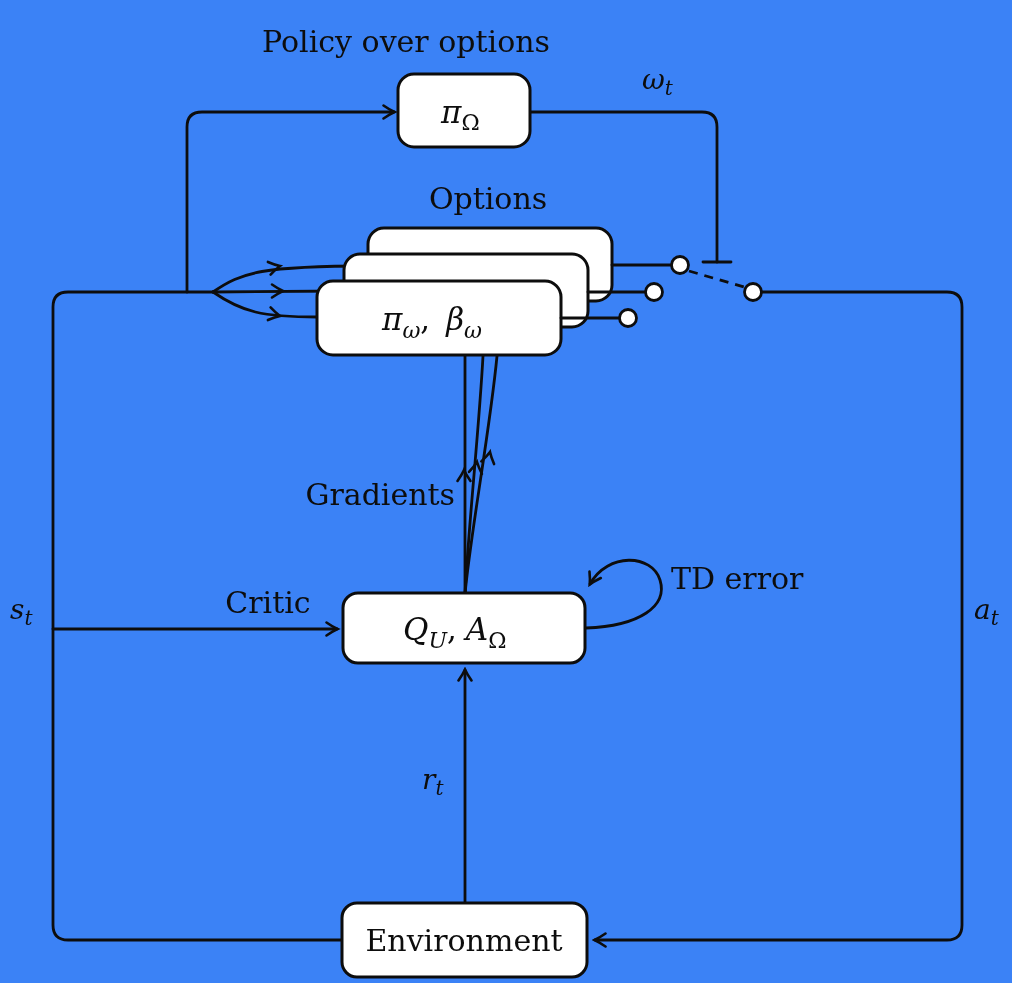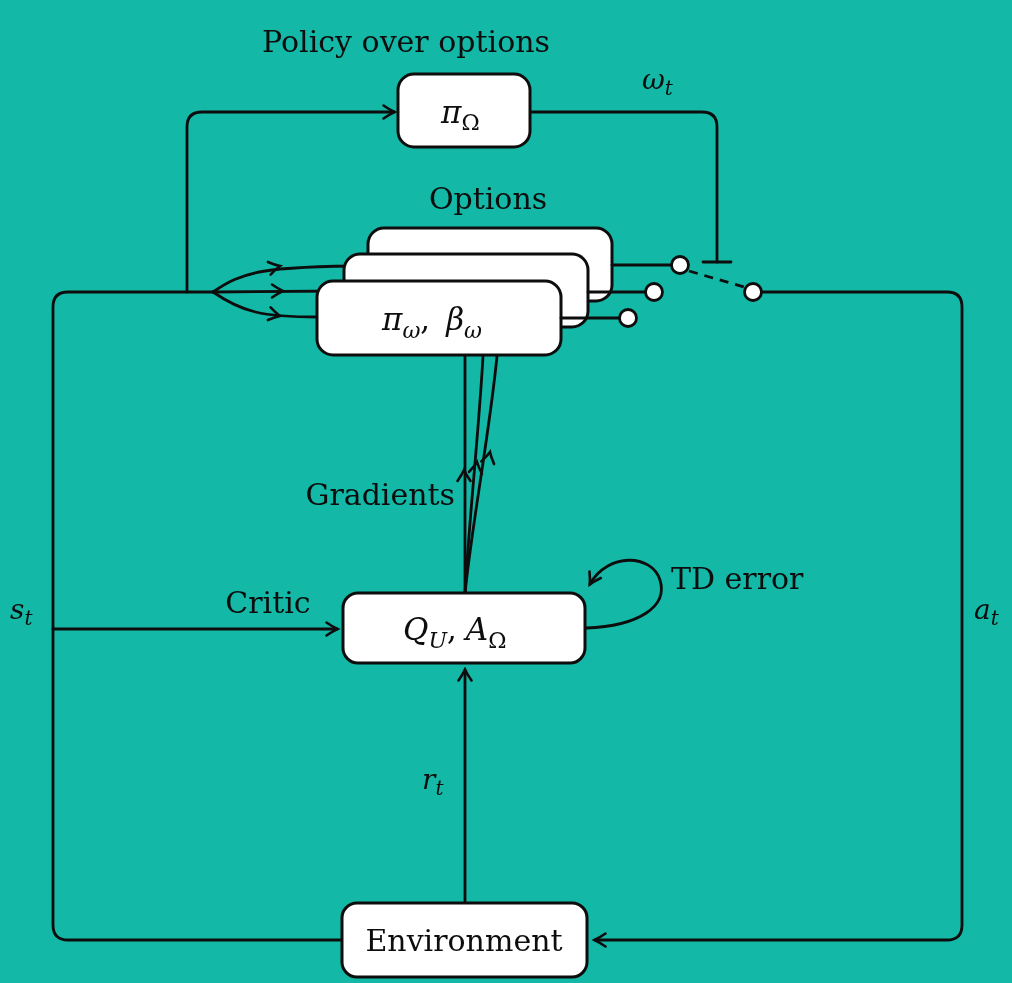--- a/index.html
+++ b/index.html
@@ -7,21 +7,21 @@
     padding: 0;
     background: #ffffff;
     width: 1012px;
     height: 983px;
     font-family: "DejaVu Serif", "Liberation Serif", serif;
   }
   #stage {
     position: relative;
     width: 1012px;
     height: 983px;
-    background: #14b8a6;
+    background: #3b82f6;
   }
   svg { display: block; }
   svg text { fill: #0d0d0d; }
   .stroke {
     stroke: #0d0d0d;
     fill: none;
     stroke-width: 2.8;
     stroke-linecap: round;
     stroke-linejoin: round;
   }

